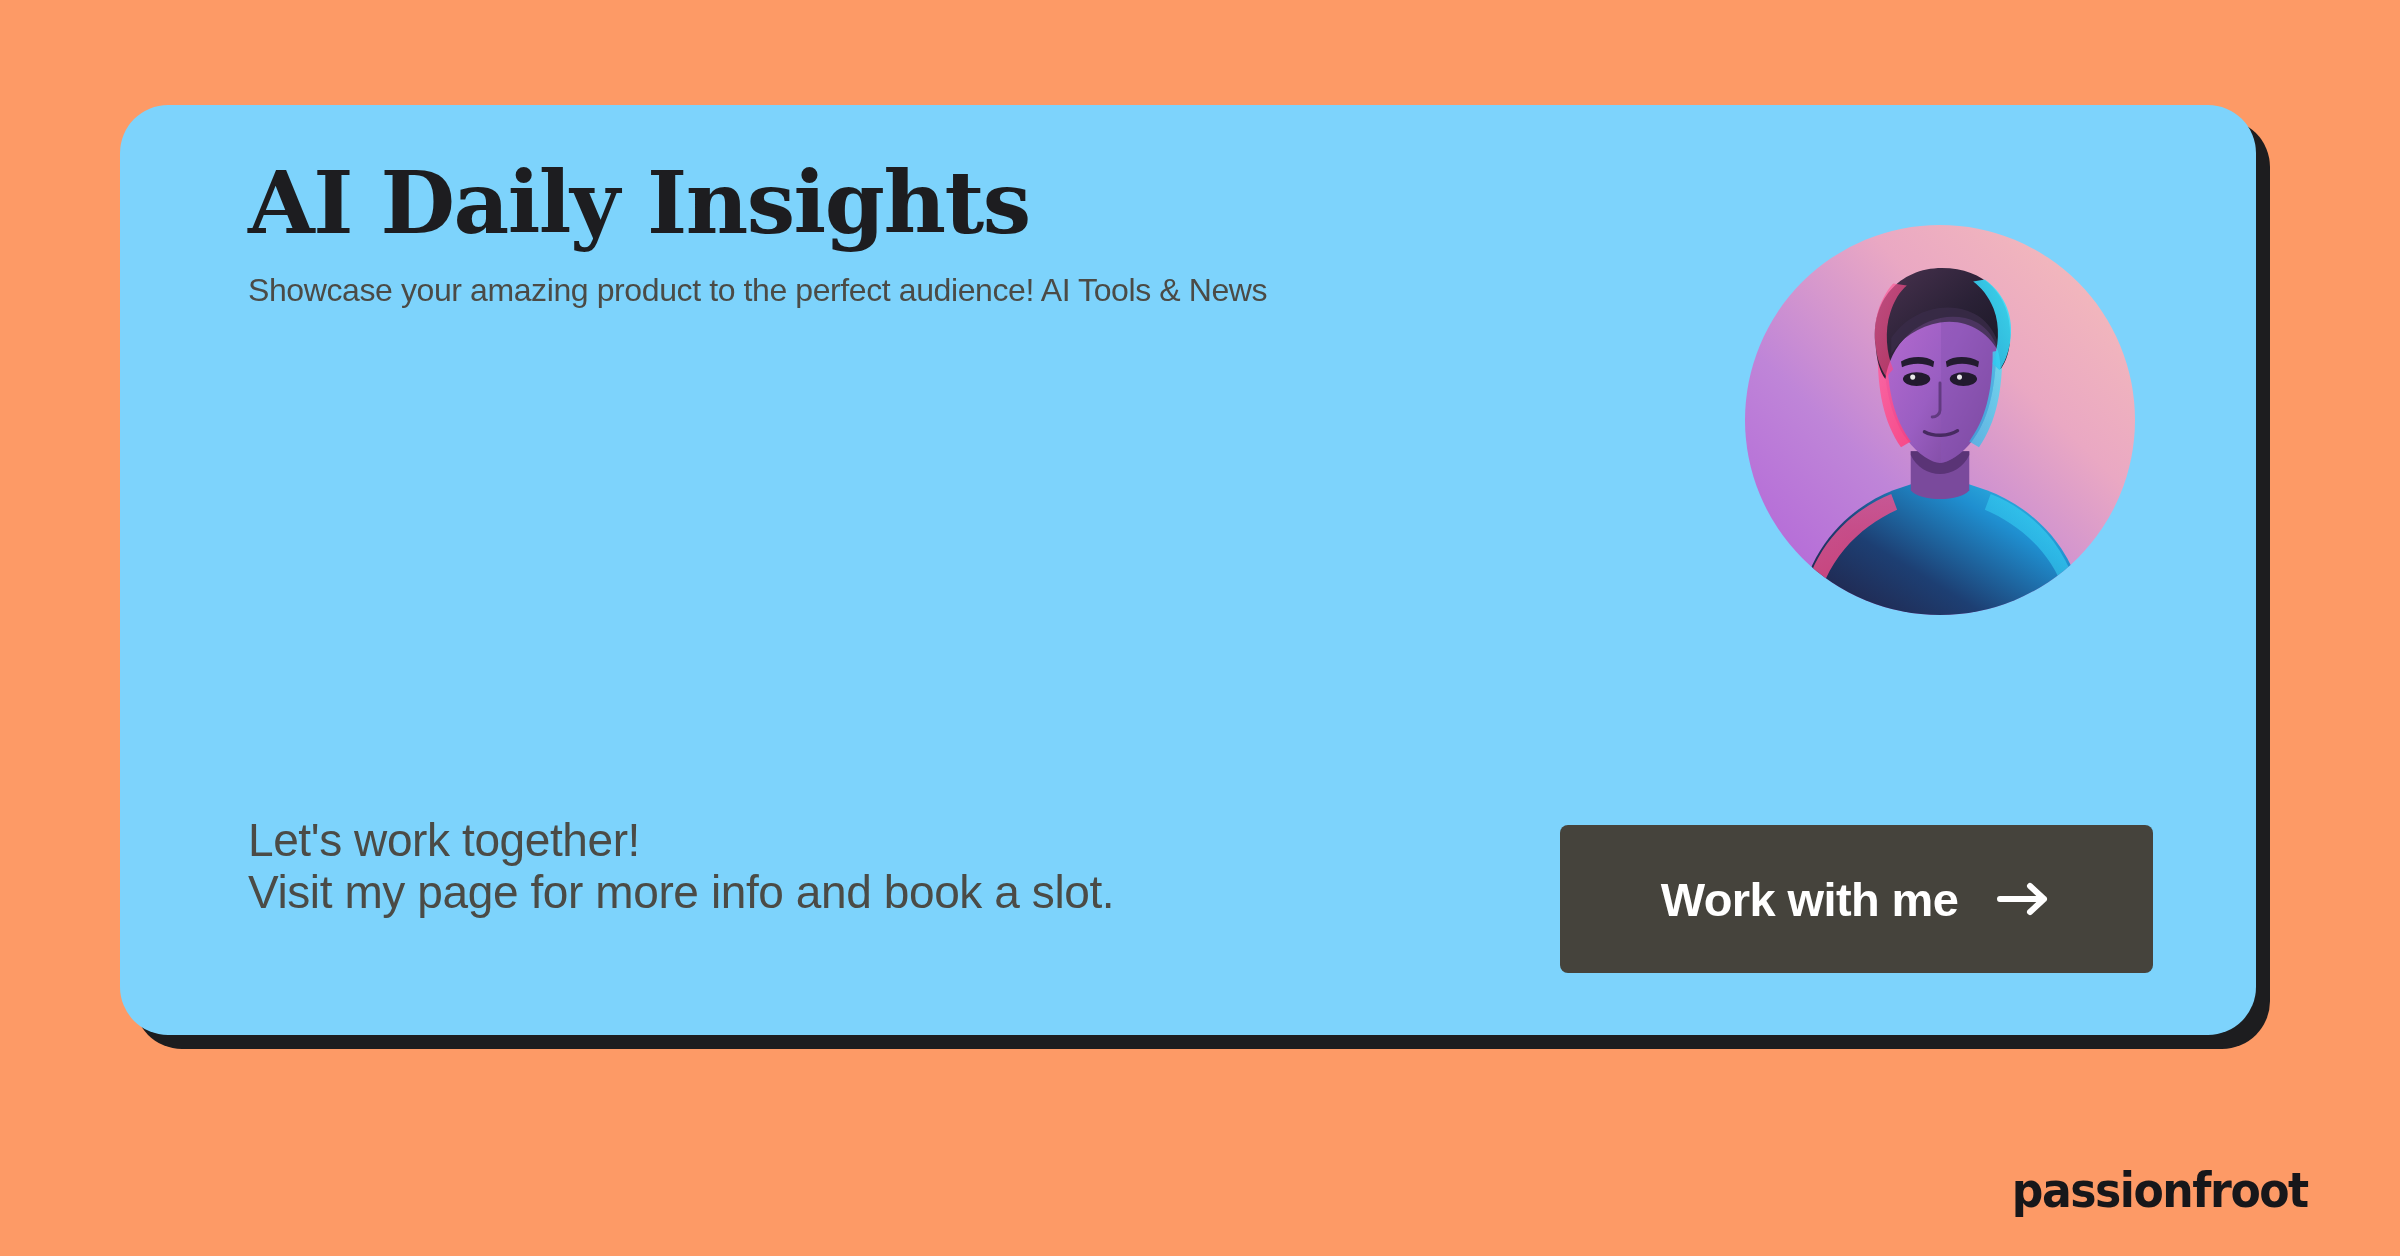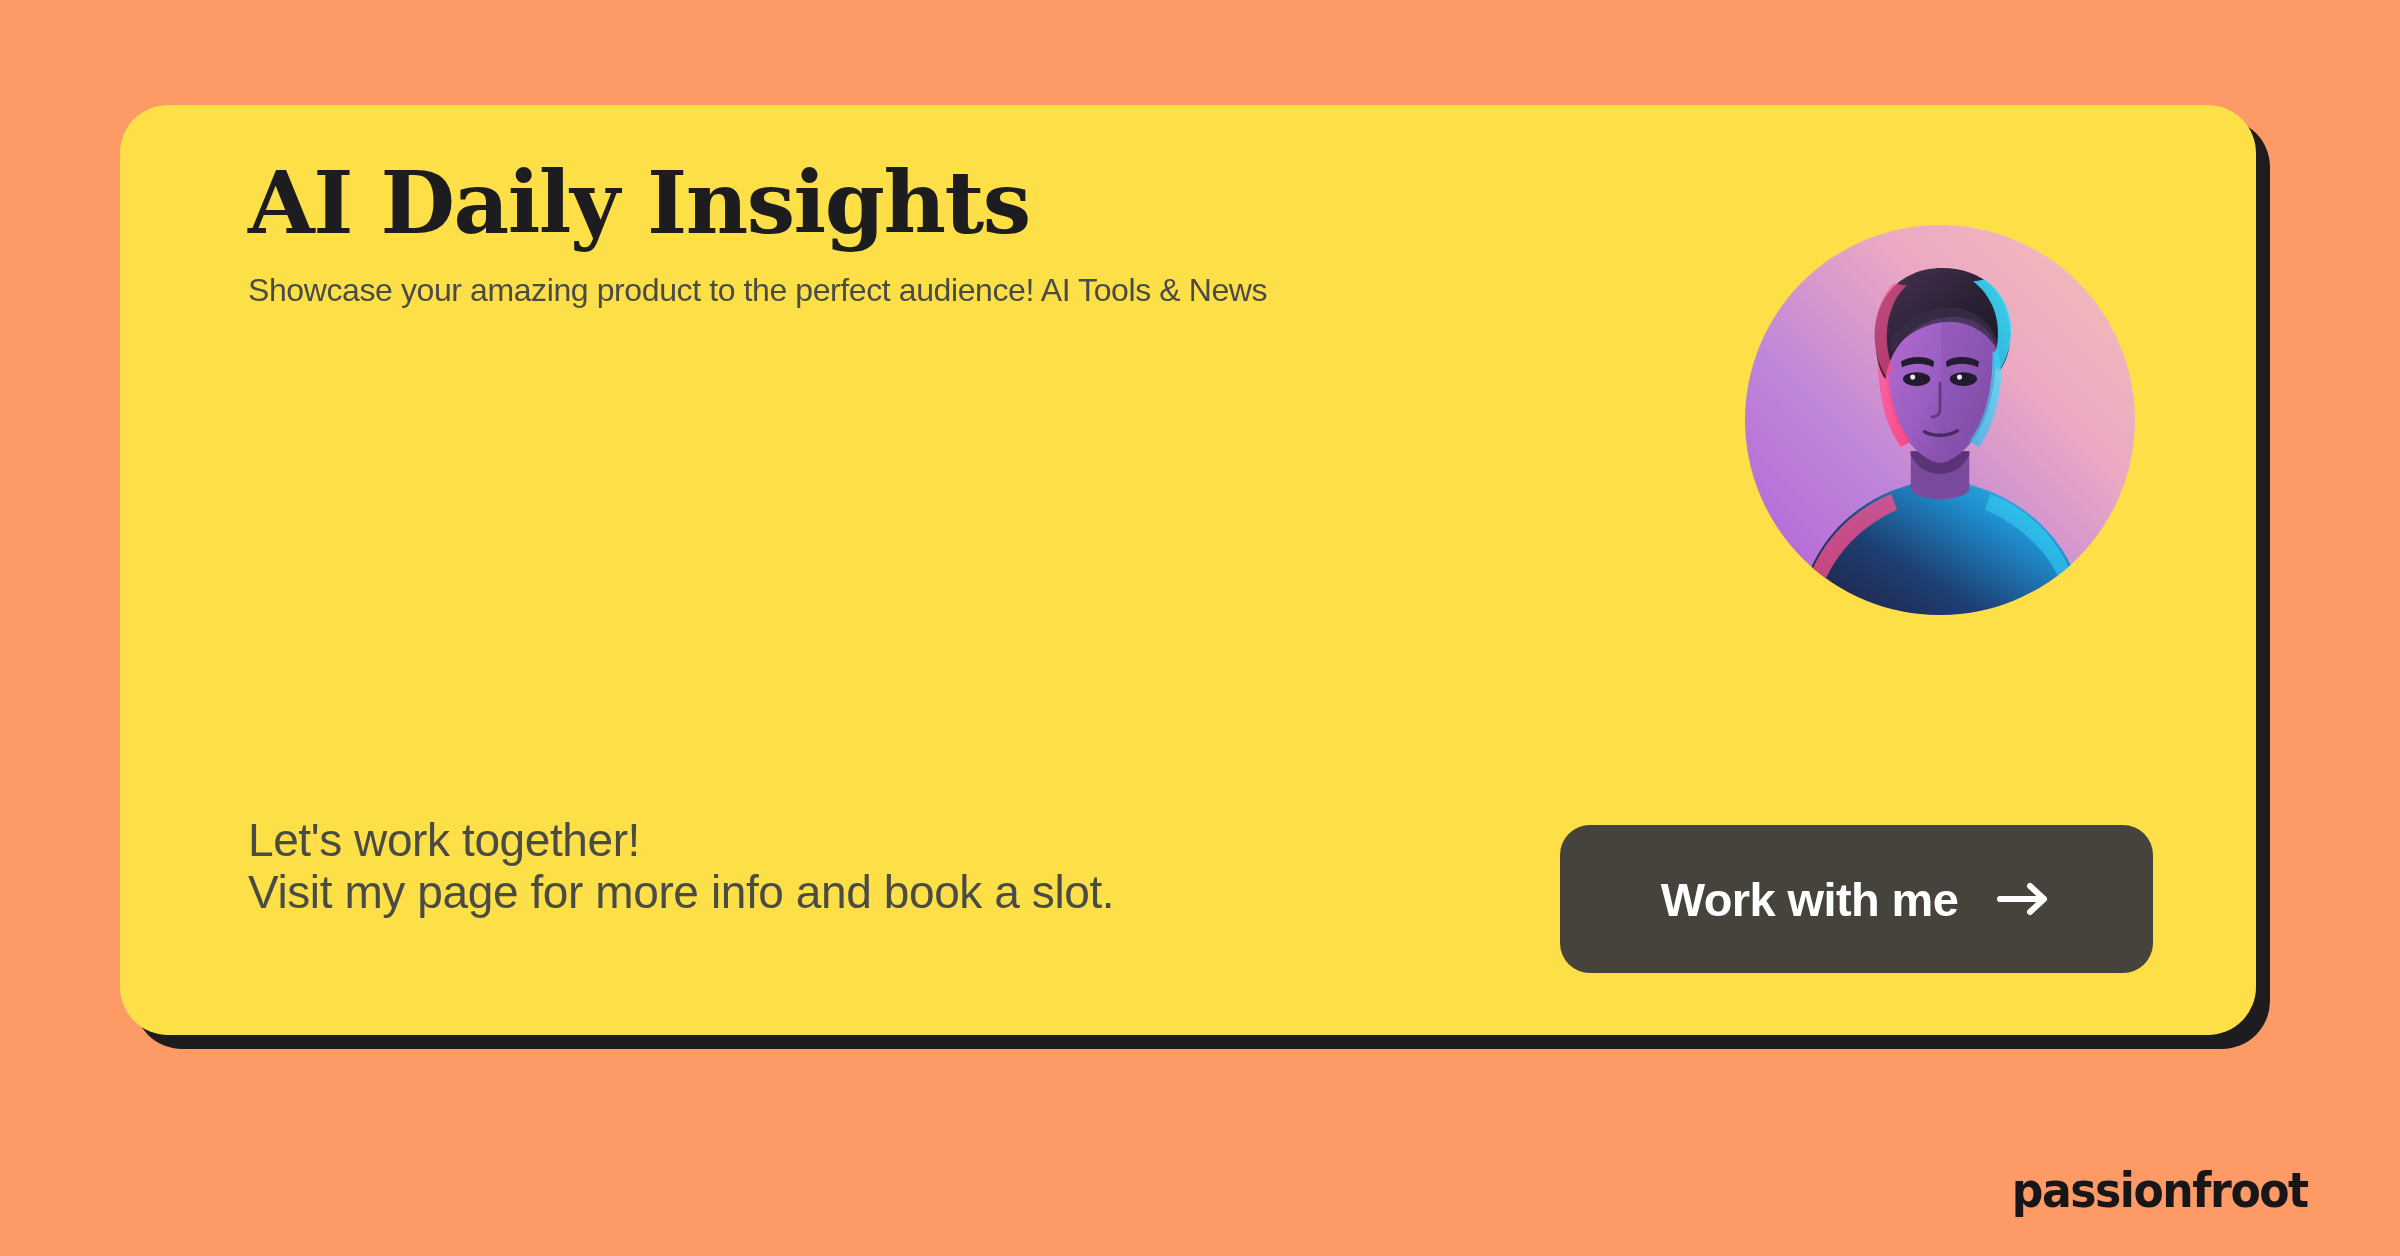--- a/index.html
+++ b/index.html
@@ -23,21 +23,21 @@
     position:absolute;
     left:14px; top:14px;
     width:2136px; height:930px;
     background:#1d1d1f;
     border-radius:48px;
   }
   .card{
     position:absolute;
     left:0; top:0;
     width:2136px; height:930px;
-    background:#fde047;
+    background:#7dd3fc;
     border-radius:48px;
     padding-left:48px;
   }
 
   
   .header{
     position:absolute;
     left:128px; top:55px;
     width:1330px;
   }
@@ -83,21 +83,21 @@
     color:#4b4b46;
     letter-spacing:-0.4px;
     white-space:nowrap;
   }
   .cta{
     position:absolute;
     left:1440px; top:20px;
     width:593px; height:148px;
     background:#45433c;
     border:none;
-    border-radius:30px;
+    border-radius:8px;
     display:flex;
     align-items:center;
     justify-content:center;
     gap:38px;
     cursor:pointer;
     padding:0 46px;
   }
   .cta-label{
     color:#ffffff;
     font-size:47px;

